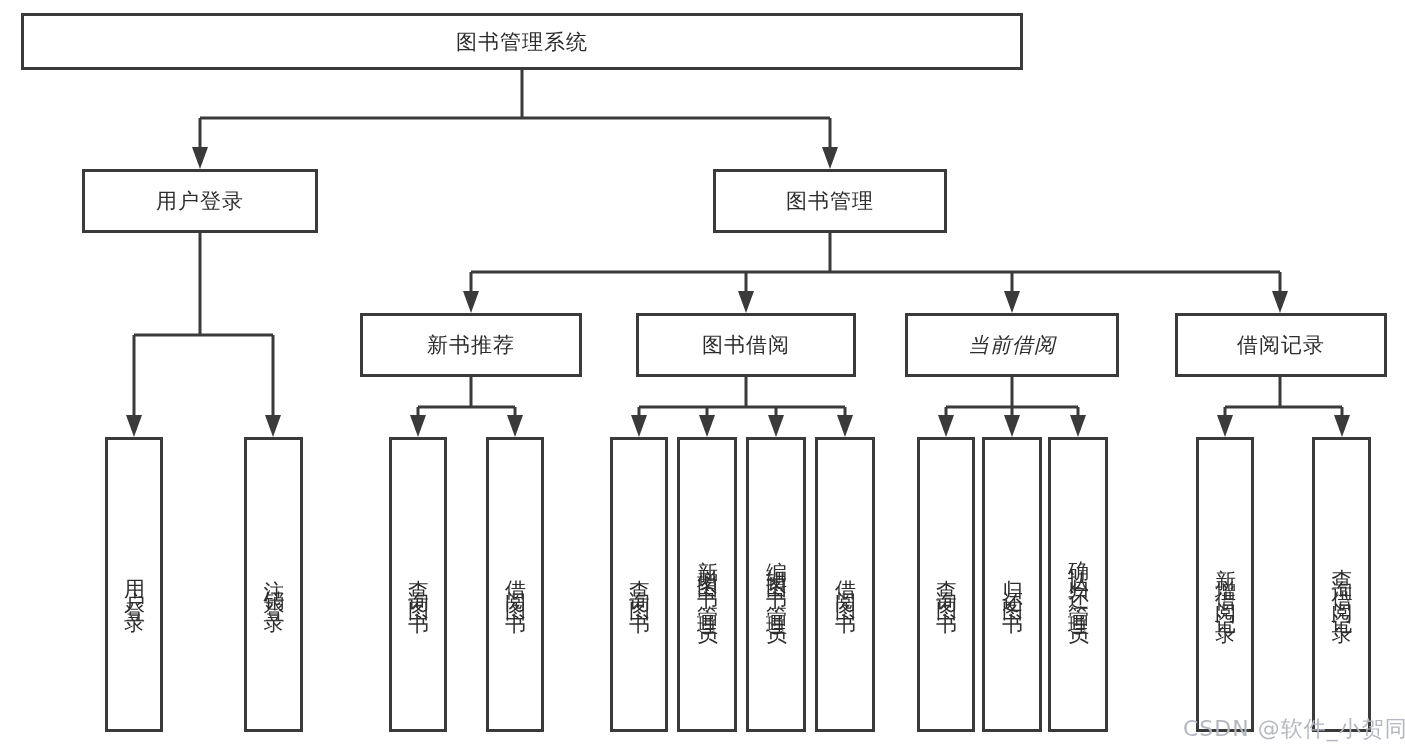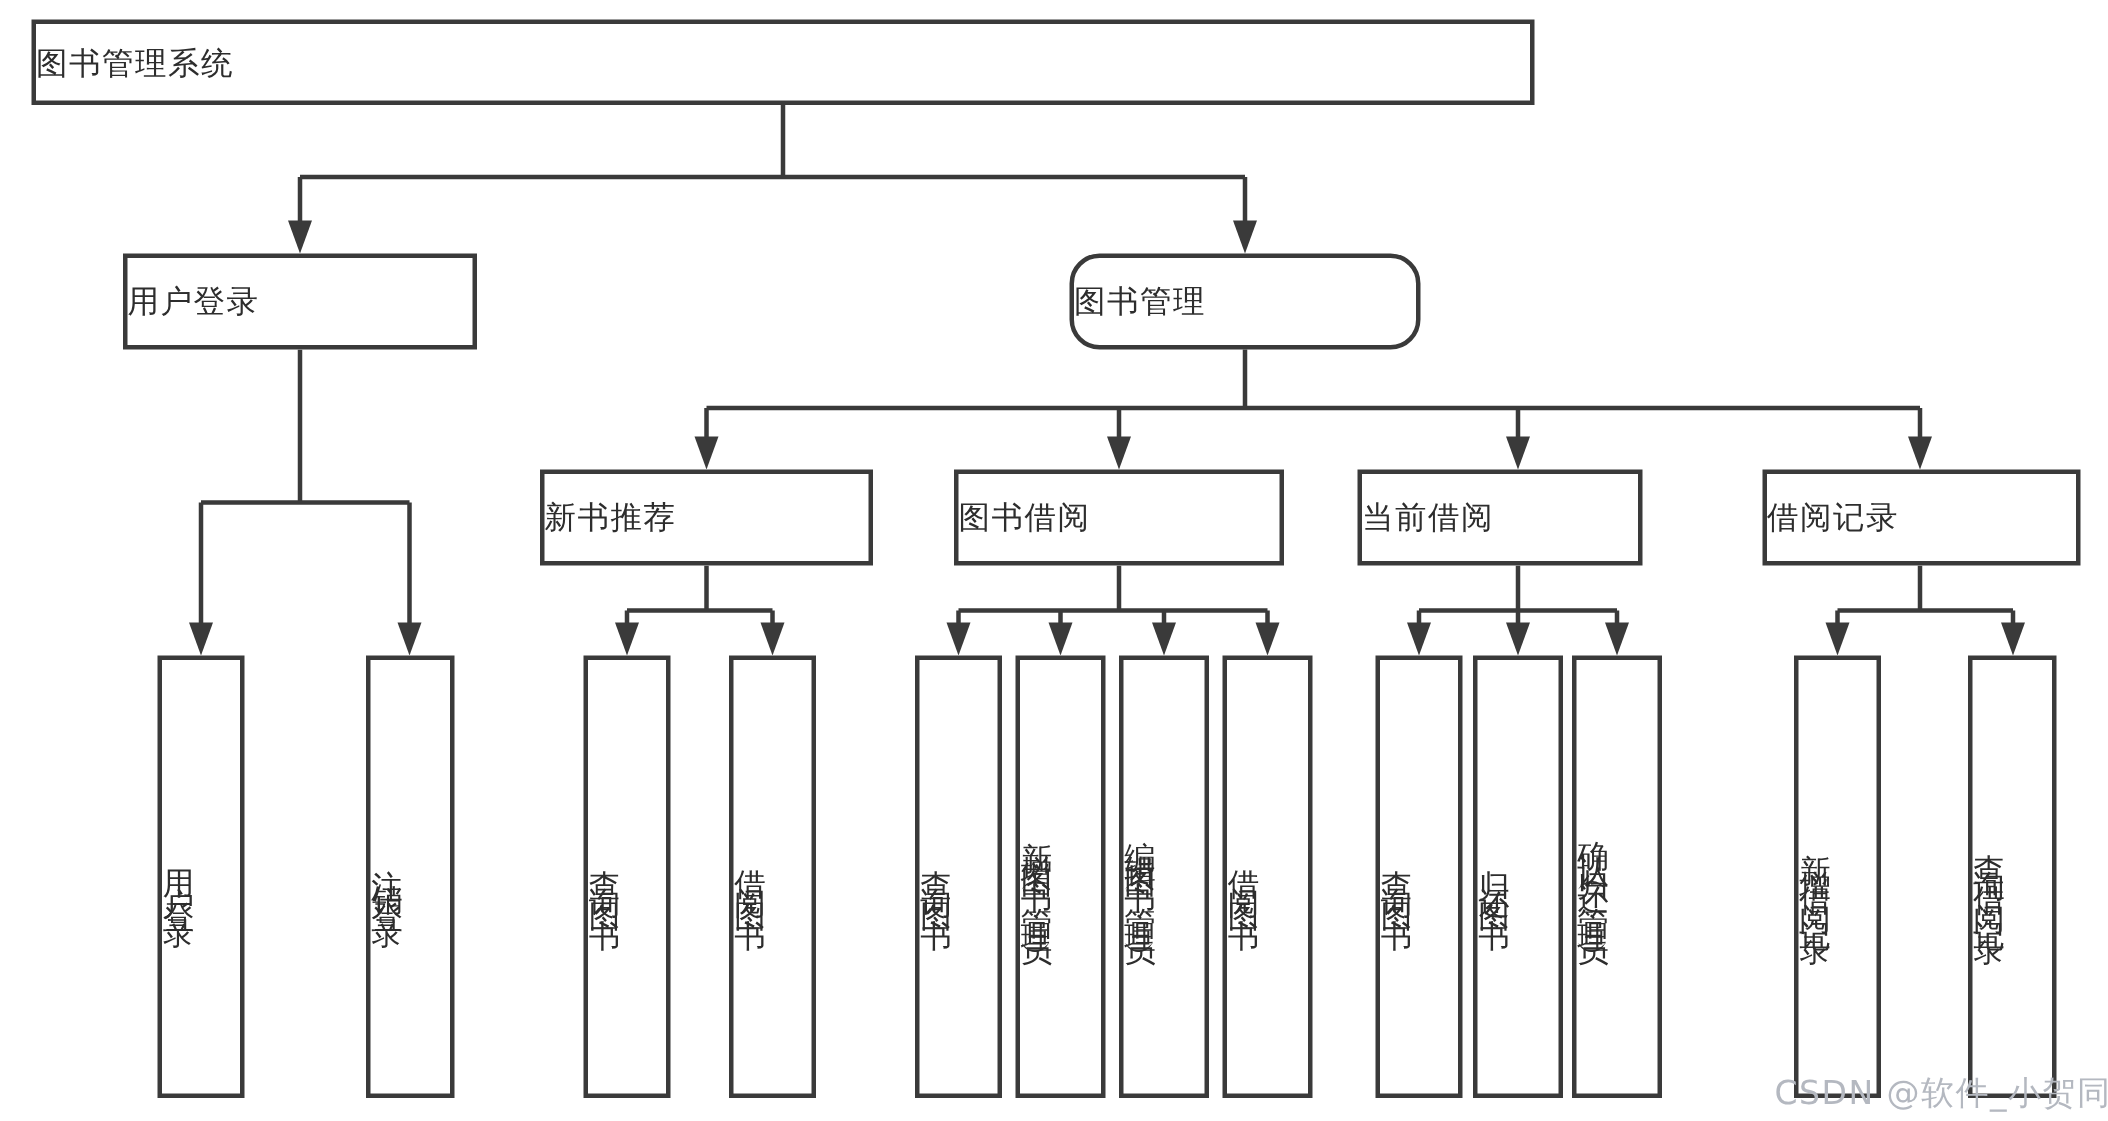--- a/index.html
+++ b/index.html
@@ -32,20 +32,21 @@
     fill: #3a3a3a;
     stroke: none;
   }
   .node {
     position: absolute;
     box-sizing: border-box;
     border: 3px solid #3a3a3a;
     background: #ffffff;
     display: flex;
     align-items: center;
+    justify-content: center;
     color: #2d2d2d;
     z-index: 2;
   }
   .node.hbox {
     font-size: 21px;
     letter-spacing: 1px;
   }
   .node.vbox {
     top: 437px;
     height: 295px;
@@ -128,31 +129,31 @@
     </g>
   </svg>
 
   <div class="node hbox" style="left:21px; top:13px; width:1002px; height:57px;">
     <span>图书管理系统</span>
   </div>
 
   <div class="node hbox" style="left:82px; top:169px; width:236px; height:64px;">
     <span>用户登录</span>
   </div>
-  <div class="node hbox" style="left:713px; top:169px; width:234px; height:64px;border-radius:20px;">
+  <div class="node hbox" style="left:713px; top:169px; width:234px; height:64px;">
     <span>图书管理</span>
   </div>
 
   <div class="node hbox" style="left:636px; top:313px; width:220px; height:64px;">
     <span>图书借阅</span>
   </div>
   <div class="node hbox" style="left:360px; top:313px; width:222px; height:64px;">
     <span>新书推荐</span>
   </div>
-  <div class="node hbox" style="left:905px; top:313px; width:190px; height:64px;">
+  <div class="node hbox" style="left:905px; top:313px; width:214px; height:64px;font-style:italic;">
     <span>当前借阅</span>
   </div>
   <div class="node hbox" style="left:1175px; top:313px; width:212px; height:64px;">
     <span>借阅记录</span>
   </div>
 
   <div class="node vbox" style="left:105px; width:58px;">
     <span class="vtext">用户登录</span>
   </div>
   <div class="node vbox" style="left:244px; width:59px;">

